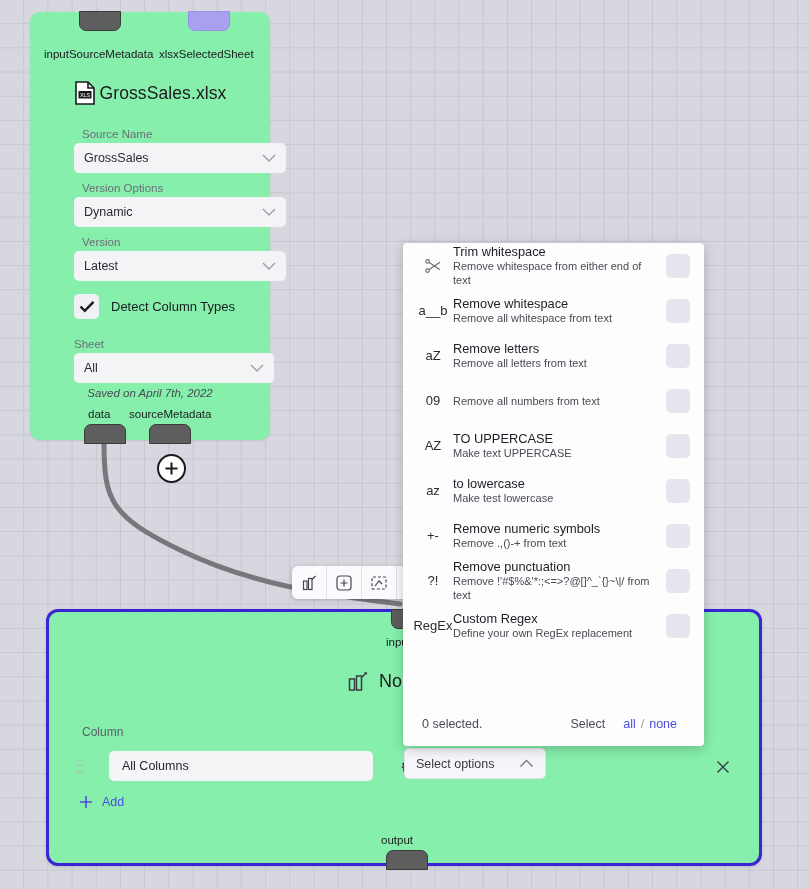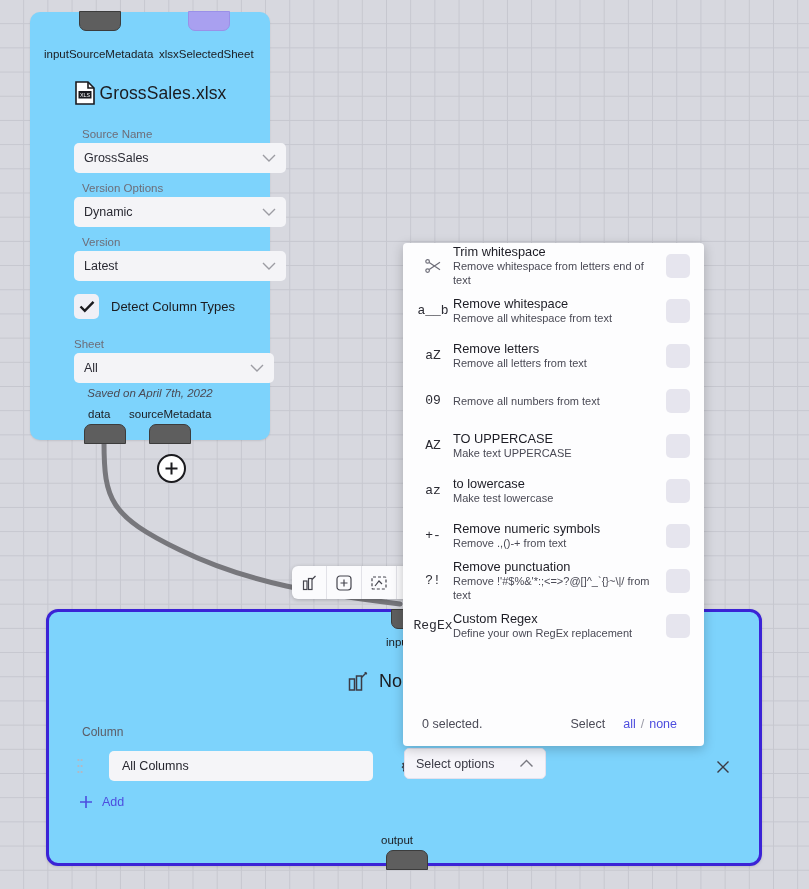--- a/index.html
+++ b/index.html
@@ -23,21 +23,21 @@
     background-image:
       linear-gradient(to right, #c6c7cf 1px, transparent 1px),
       linear-gradient(to bottom, #c6c7cf 1px, transparent 1px);
     background-size: 24.2px 24.2px;
     background-position: -1px -1px;
   }
 
   
   .node {
     position: absolute;
-    background: #7dd3fc;
+    background: #86efac;
     border-radius: 10px;
     box-sizing: border-box;
   }
 
   
   #source-node {
     left: 30px;
     top: 12px;
     width: 240px;
     height: 428px;
@@ -293,21 +293,21 @@
     height: 45px;
     padding: 0 14px 0 10px;
     box-sizing: border-box;
   }
   .opt-icon {
     width: 40px;
     flex: 0 0 40px;
     text-align: center;
     font-size: 13px;
     color: #2b2b33;
-    font-family: Liberation Mono, monospace;
+    font-family: Liberation Sans, sans-serif;
   }
   .opt-text { flex: 1 1 auto; min-width: 0; }
   .opt-title {
     font-size: 12.8px;
     color: #1d1d25;
     line-height: 15px;
   }
   .opt-desc {
     font-size: 11px;
     color: #4a4a55;
@@ -546,21 +546,21 @@
           <svg class="icon-svg" width="17" height="14" viewBox="0 0 17 14" style="margin:0 auto">
             <g stroke="#6e6e79" stroke-width="1.2" fill="none">
               <circle cx="2.6" cy="2.4" r="1.8"></circle>
               <circle cx="2.6" cy="11.6" r="1.8"></circle>
               <path d="M4.2 3.4 L15 10.8 M4.2 10.6 L15 3.2"></path>
             </g>
           </svg>
         </div>
         <div class="opt-text">
           <div class="opt-title">Trim whitespace</div>
-          <div class="opt-desc">Remove whitespace from letters end of text</div>
+          <div class="opt-desc">Remove whitespace from either end of text</div>
         </div>
         <div class="opt-check"></div>
       </div>
       <div class="opt-row">
         <div class="opt-icon">a__b</div>
         <div class="opt-text">
           <div class="opt-title">Remove whitespace</div>
           <div class="opt-desc">Remove all whitespace from text</div>
         </div>
         <div class="opt-check"></div>

